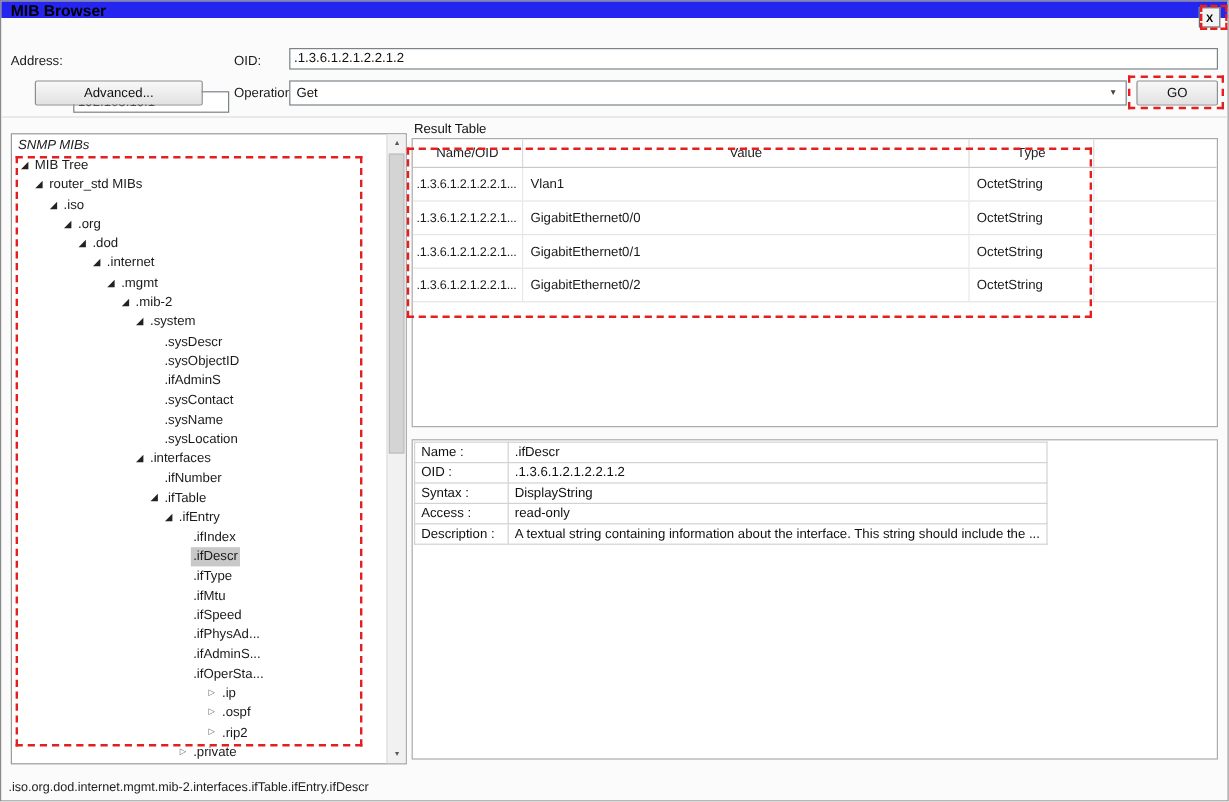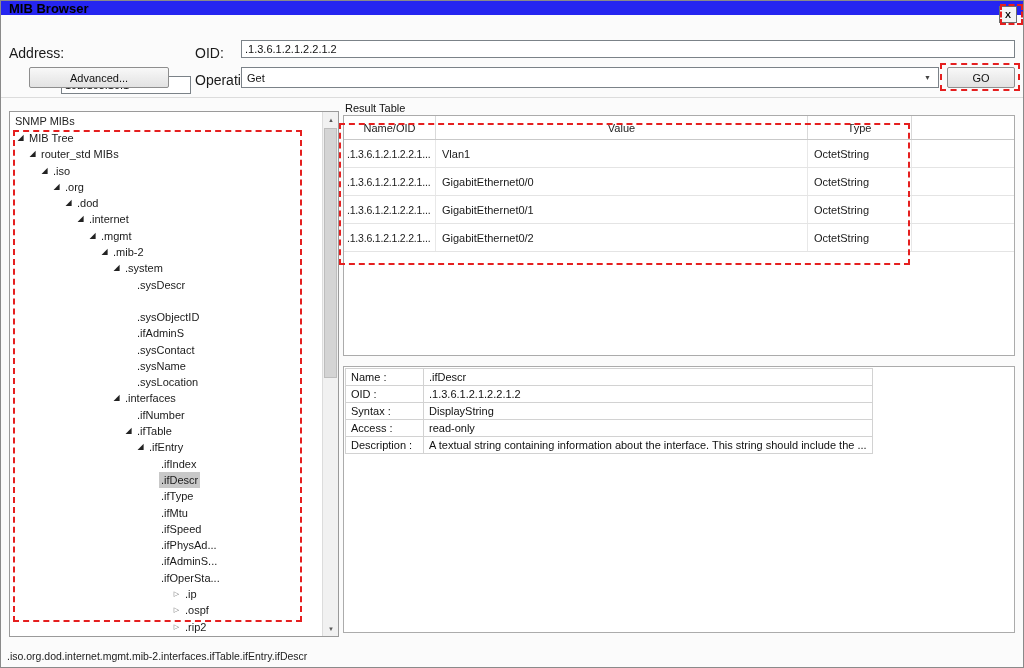--- a/index.html
+++ b/index.html
@@ -15,21 +15,21 @@
     display:flex; align-items:center; padding:0 8px;
   }
   .title{ font-size:13px; font-weight:bold; color:#000; }
   .close-btn{
     position:absolute; right:6px; top:5px; width:18px; height:17px;
     background:#f4f4f4; border:1px solid #6d6d6d; font-size:9px; font-weight:bold;
     font-family:"Liberation Sans", sans-serif; display:flex; align-items:center; justify-content:center; cursor:default;
   }
   
   .toolbar-sep{ position:absolute; left:0; top:96px; width:100%; height:1px; background:#dcdcdc; }
-  .lbl{ position:absolute; font-size:14px; color:#1a1a1a; }
+  .lbl{ position:absolute; font-size:11px; color:#1a1a1a; }
   .addr-lbl{ left:8px;  top:44px; }
   .oid-lbl { left:194px; top:44px; }
   .ops-lbl { left:194px; top:71px; }
   .txt{
     position:absolute; height:18px; border:1px solid #7b8288; background:#fff;
     font-family:"Liberation Sans", sans-serif; font-size:11px; padding:0 3px; color:#111;
   }
   .addr-input{ left:60px; top:39px; width:130px;margin-top:36px; }
   .oid-input { left:240px; top:39px; width:774px; }
   .btn{
@@ -43,21 +43,21 @@
     position:absolute; left:240px; top:66px; width:698px; height:21px;
     background:#fff; border:1px solid #7b8288; display:flex; align-items:center;
     padding-left:5px; color:#111;
   }
   .combo-arrow{ margin-left:auto; padding-right:7px; font-size:7px; color:#444; }
   
   .tree-panel{
     position:absolute; left:8px; top:110px; width:330px; height:526px;
     background:#fff; border:1px solid #9a9a9a;
   }
-  .tree-header{ position:absolute; left:5px; top:3px; color:#222; }
+  .tree-header{ position:absolute; left:5px; top:3px; color:#222;font-style:italic; }
   .tree{ position:absolute; left:0; top:18px; right:17px; bottom:0; overflow:hidden; }
   .tree-row{ height:16.3px; line-height:16.3px; display:flex; align-items:center; white-space:nowrap; }
   .expander{ width:13px; flex:0 0 13px; text-align:center; color:#222; }
   .expander.expanded{ font-size:8px; }
   .expander.collapsed{ font-size:7px; color:#666; }
   .tree-label{ padding:0 2px; }
   .tree-row.selected .tree-label{ background:var(--selection,#c8c8c8); }
   .vscroll{
     position:absolute; right:0; top:0; width:16px; height:100%;
     background:#f1f1f1; border-left:1px solid #dcdcdc;
@@ -160,21 +160,21 @@
           <span class="tree-label">.mib-2</span>
         </div>
         <div class="tree-row" style="padding-left: 100px;">
           <span class="expander expanded">◢</span>
           <span class="tree-label">.system</span>
         </div>
         <div class="tree-row" style="padding-left: 112px;">
           <span class="expander leaf"></span>
           <span class="tree-label">.sysDescr</span>
         </div>
-        <div class="tree-row" style="padding-left: 112px; margin-top: 16px;">
+        <div class="tree-row" style="padding-left: 112px;">
           <span class="expander leaf"></span>
           <span class="tree-label">.sysObjectID</span>
         </div>
         <div class="tree-row" style="padding-left: 112px;">
           <span class="expander leaf"></span>
           <span class="tree-label">.ifAdminS</span>
         </div>
         <div class="tree-row" style="padding-left: 112px;">
           <span class="expander leaf"></span>
           <span class="tree-label">.sysContact</span>

